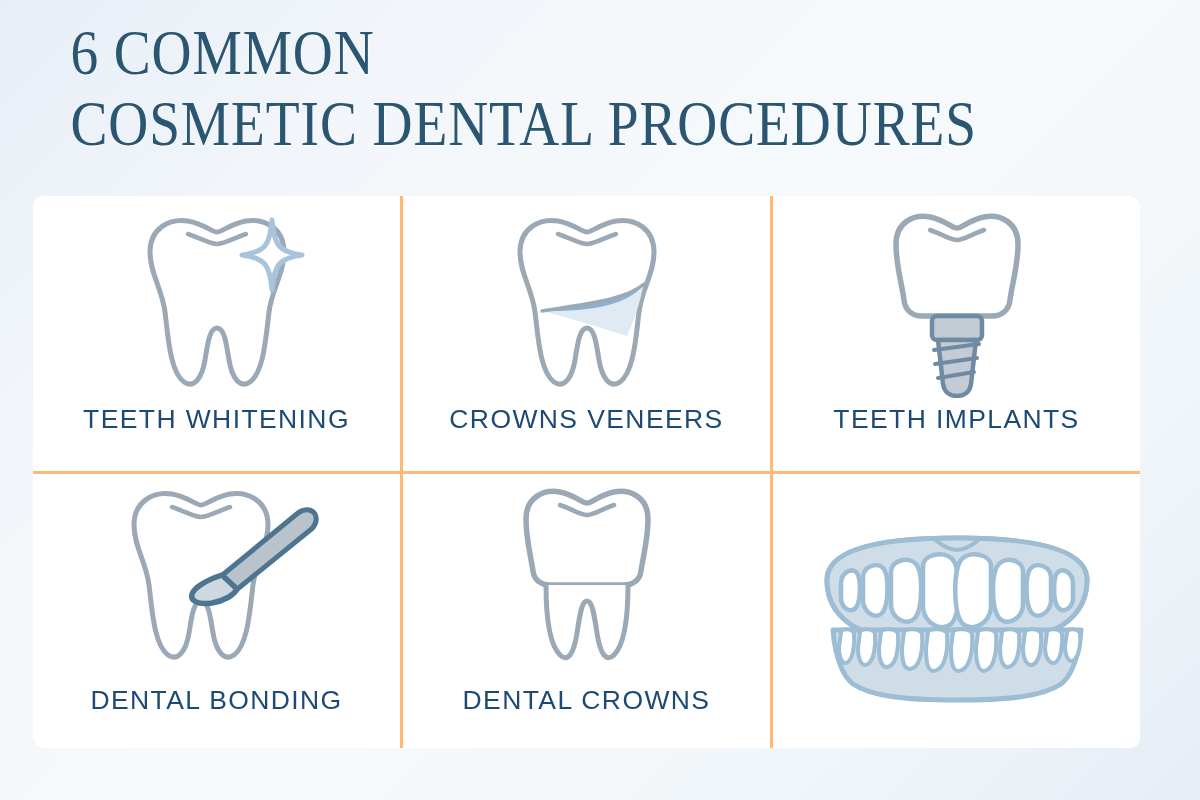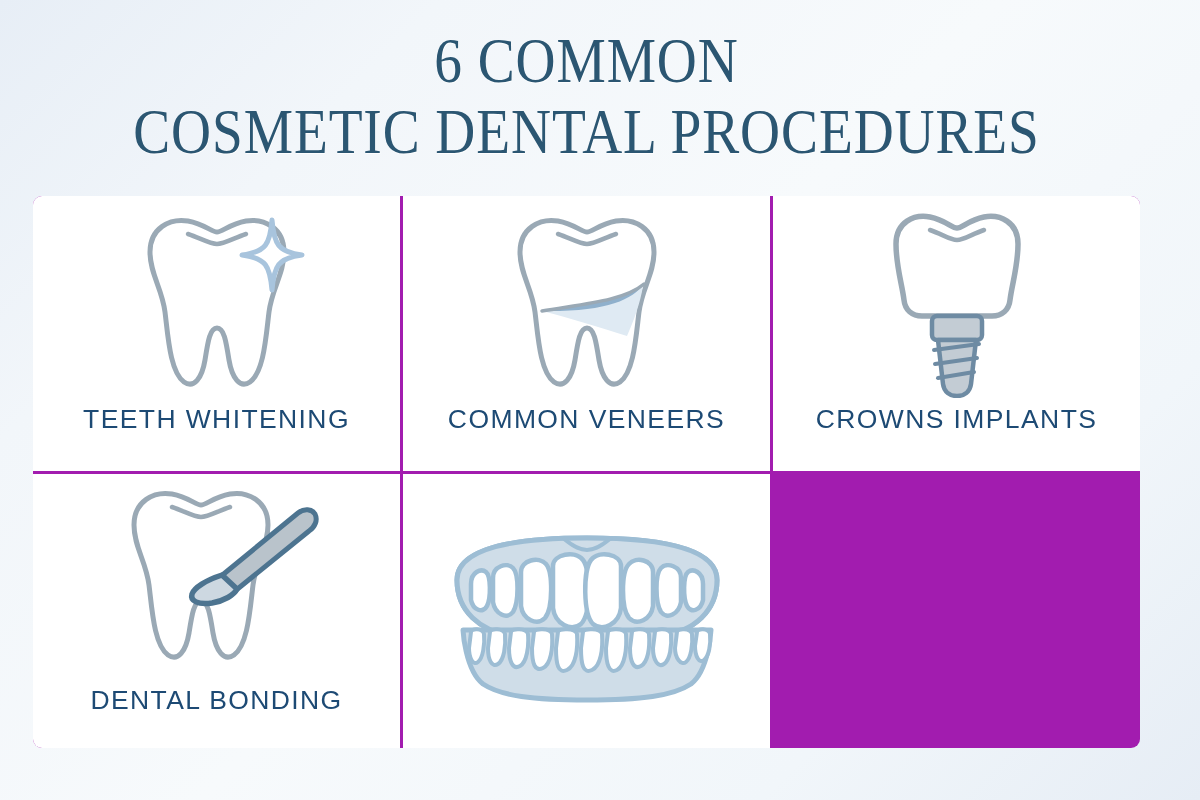--- a/index.html
+++ b/index.html
@@ -10,41 +10,40 @@
   }
   body {
     background:
       linear-gradient(135deg, #e7eef6 0%, #f2f6fa 22%, #f7fafc 50%, #f1f6fa 78%, #e6edf5 100%);
     position:relative;
   }
 
   
   .title-block {
     width:1173px;
-    padding-top:30px;
-    text-align:center;
+    padding-top:22px;
   }
   .title-line {
     font-family:"Liberation Serif", serif;
     color:#2b5672;
     font-weight:400;
     letter-spacing:1px;
     line-height:1.00;
     white-space:nowrap;
     text-shadow:0.5px 0.5px 0 rgba(255,255,255,0.85);
   }
   .title-line-1 { font-size:63px; transform:scaleX(0.88); }
   .title-line-2 { font-size:63px; transform:scaleX(0.88); margin-top:8px; }
 
   
   .panel {
     position:absolute;
     left:33px; top:196px;
     width:1107px; height:552px;
-    background:#a21caf;
+    background:#fdba74;
     border-radius:9px;
     overflow:hidden;
     display:grid;
     grid-template-columns:repeat(3, 1fr);
     grid-template-rows:repeat(2, 1fr);
     gap:3px;
   }
   .card {
     background:#ffffff;
     position:relative;
@@ -103,21 +102,21 @@
         <path d="M38 44 C38 20 58 10 76 13 C92 16 100 24 105 24 C110 24 118 16 134 13 C152 10 172 20 172 44
                  C172 66 160 80 157 104 C154 128 152 164 138 174 C128 181 120 170 117 152
                  C114 133 112 120 105 120 C98 120 96 133 93 152 C90 170 82 181 72 174
                  C58 164 56 128 53 104 C50 80 38 66 38 44 Z" fill="#ffffff" stroke="#9aa9b5" stroke-width="5" stroke-linejoin="round"></path>
         <path d="M76 26 C88 30 98 36 105 36 C112 36 122 30 134 26" fill="none" stroke="#9aa9b5" stroke-width="4.5" stroke-linecap="round"></path>
         <path d="M60 103 C100 96 140 92 161 78 C158 96 152 112 145 128 C120 120 88 110 60 103 Z" fill="#dfeaf3"></path>
         <path d="M60 103 C100 96 142 93 162 76 C150 92 124 104 60 103 Z" fill="#8fb0cc"></path>
         <path d="M60 103 C100 96 142 93 162 76" fill="none" stroke="#9aa9b5" stroke-width="3.5" stroke-linecap="round"></path>
       </svg>
     </div>
-    <div class="card-label">COMMON VENEERS</div>
+    <div class="card-label">CROWNS VENEERS</div>
   </div>
 
   <div class="card">
     <div class="card-icon">
       <svg width="210" height="190" viewBox="0 0 210 190">
 
         <path d="M44 36 C44 14 62 6 78 9 C93 12 100 20 105 20 C110 20 117 12 132 9 C148 6 166 14 166 36
                  C166 58 160 76 158 92 C157 102 150 108 140 108 L70 108 C60 108 53 102 52 92 C50 76 44 58 44 36 Z" fill="#ffffff" stroke="#9aa9b5" stroke-width="5.5" stroke-linejoin="round"></path>
         <path d="M78 22 C90 26 98 32 105 32 C112 32 120 26 132 22" fill="none" stroke="#9aa9b5" stroke-width="4.5" stroke-linecap="round"></path>
 
@@ -125,40 +124,54 @@
 
         <path d="M86 132 L124 132 L119 176 C118 184 112 188 105 188 C98 188 92 184 91 176 Z" fill="#c3ccd4" stroke="#6e8ba3" stroke-width="4.5" stroke-linejoin="round"></path>
 
         <g stroke="#6e8ba3" stroke-width="4" stroke-linecap="round" fill="none">
           <path d="M82 142 L127 136"></path>
           <path d="M83 156 L125 150"></path>
           <path d="M86 170 L122 164"></path>
         </g>
       </svg>
     </div>
-    <div class="card-label">CROWNS IMPLANTS</div>
+    <div class="card-label">TEETH IMPLANTS</div>
   </div>
 
   <div class="card">
     <div class="card-icon">
       <svg width="230" height="190" viewBox="0 0 230 190">
         <path d="M32 44 C32 20 52 10 70 13 C86 16 94 24 99 24 C104 24 112 16 128 13 C146 10 166 20 166 44
                  C166 66 154 80 151 104 C148 128 146 164 132 174 C122 181 114 170 111 152
                  C108 133 106 120 99 120 C92 120 90 133 87 152 C84 170 76 181 66 174
                  C52 164 50 128 47 104 C44 80 32 66 32 44 Z" fill="#ffffff" stroke="#9aa9b5" stroke-width="5" stroke-linejoin="round"></path>
         <path d="M70 26 C82 30 92 36 99 36 C106 36 116 30 128 26" fill="none" stroke="#9aa9b5" stroke-width="4.5" stroke-linecap="round"></path>
 
         <path d="M118 96 L196 32 C202 27 210 28 213 33 C216 39 213 46 207 50 L133 110 Z" fill="#b9c3cb" stroke="#4d7490" stroke-width="5" stroke-linejoin="round"></path>
 
         <path d="M120 94 C104 99 92 107 90 113 C88 120 96 124 110 122 C122 120 132 114 135 108 Z" fill="#cdd8e1" stroke="#4d7490" stroke-width="5.5" stroke-linejoin="round"></path>
       </svg>
     </div>
     <div class="card-label row2">DENTAL BONDING</div>
   </div>
 
+  <div class="card">
+    <div class="card-icon">
+      <svg width="210" height="190" viewBox="0 0 210 190">
+
+        <path d="M44 38 C44 16 62 8 78 11 C93 14 100 22 105 22 C110 22 117 14 132 11 C148 8 166 16 166 38
+                 C166 58 161 76 159 90 C158 99 151 104 142 104 L68 104 C59 104 52 99 51 90 C49 76 44 58 44 38 Z" fill="#ffffff" stroke="#9aa9b5" stroke-width="5.5" stroke-linejoin="round"></path>
+        <path d="M78 24 C90 28 98 34 105 34 C112 34 120 28 132 24" fill="none" stroke="#9aa9b5" stroke-width="4.5" stroke-linecap="round"></path>
+
+        <path d="M64 104 C64 128 66 162 78 174 C86 182 92 172 95 152 C98 132 100 120 105 120
+                 C110 120 112 132 115 152 C118 172 124 182 132 174 C144 162 146 128 146 104" fill="#ffffff" stroke="#9aa9b5" stroke-width="5" stroke-linejoin="round" stroke-linecap="round"></path>
+      </svg>
+    </div>
+    <div class="card-label row2">DENTAL CROWNS</div>
+  </div>
 
   <div class="card">
     <div class="card-icon">
       <svg width="292" height="180" viewBox="0 0 292 180">
 
         <path d="M16 56 C16 28 60 14 146 14 C150 22 142 26 146 26 C150 26 142 22 146 14
                  C232 14 276 28 276 56 C276 86 254 108 218 112 L74 112 C38 108 16 86 16 56 Z" fill="#cfdde8" stroke="#9dbdd4" stroke-width="5" stroke-linejoin="round"></path>
         <path d="M16 56 C16 28 60 14 146 14 C232 14 276 28 276 56 C276 86 254 108 218 112 L74 112 C38 108 16 86 16 56 Z" fill="#cfdde8" stroke="#9dbdd4" stroke-width="5" stroke-linejoin="round"></path>
         <path d="M122 14 C134 24 140 26 146 26 C152 26 158 24 170 14" fill="none" stroke="#9dbdd4" stroke-width="4"></path>
 

